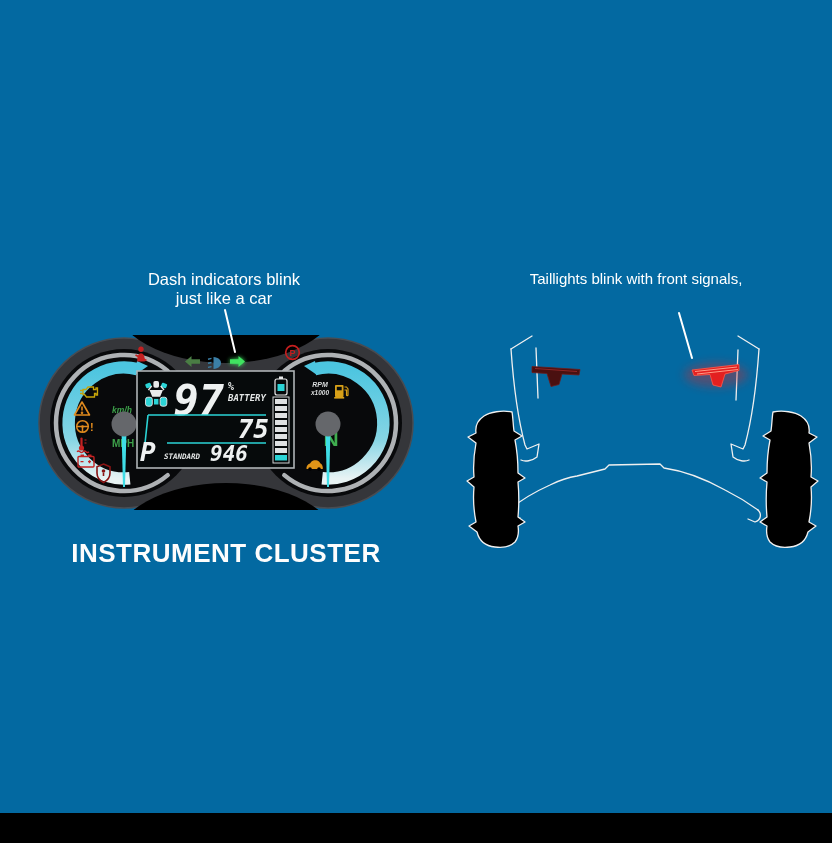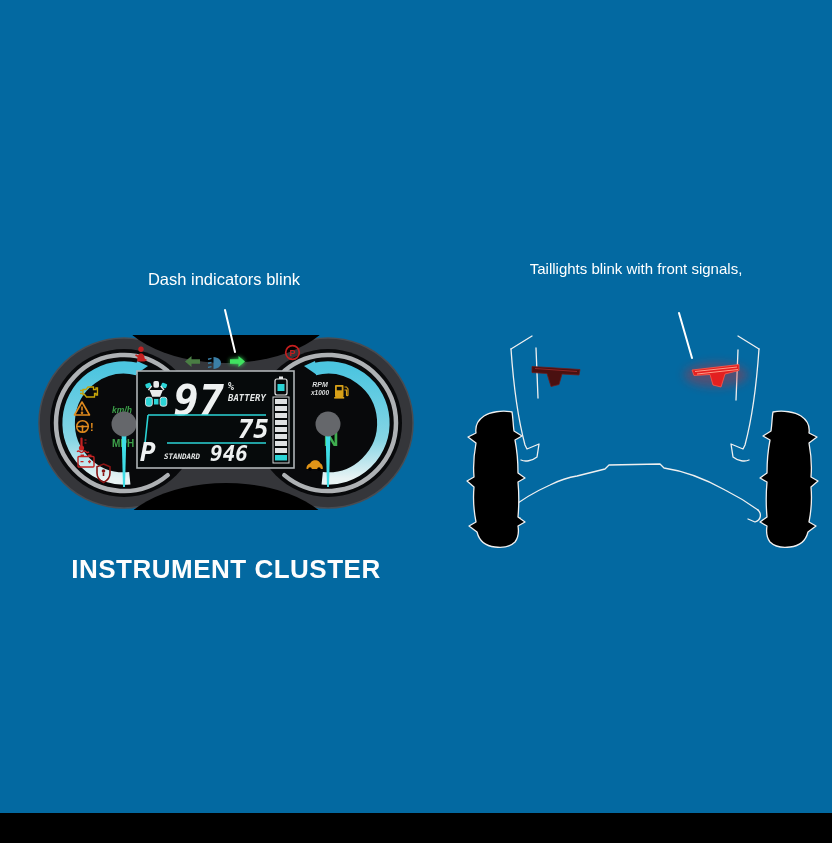--- a/index.html
+++ b/index.html
@@ -1,38 +1,39 @@
 <!DOCTYPE html>
 <html><head>
 <meta charset="utf-8">
 <style>
   html,body{margin:0;padding:0;background:#000;}
   .canvas{position:relative;width:832px;height:813px;background:#0369a1;overflow:hidden;
           font-family:"Liberation Sans",sans-serif;color:#fff;}
   .annotation{position:absolute;text-align:center;color:#fff;line-height:1.16;}
   .annotation.left{left:84px;top:270px;width:280px;font-size:16.5px;}
-  .annotation.right{left:476px;top:260px;width:320px;font-size:15px;}
+  .annotation.right{left:476px;top:270px;width:320px;font-size:15px;}
   .caption{position:absolute;top:538px;text-align:center;font-weight:700;font-size:26px;
-           letter-spacing:0.5px;color:#fdfdfd;margin-top:16px;}
+           letter-spacing:0.5px;color:#fdfdfd;}
   .caption.left{left:36px;width:380px;}
   .caption.right{left:441px;width:380px;}
   .cluster-svg{position:absolute;left:36px;top:335px;width:380px;height:175px;}
   .vehicle-svg{position:absolute;left:455px;top:330px;width:370px;height:235px;}
   .pointer-overlay{position:absolute;left:0;top:0;width:832px;height:843px;pointer-events:none;}
   .lcd-digit{font-family:"DejaVu Sans Mono",monospace;font-weight:bold;font-style:italic;fill:#eef1f1;}
   .lcd-small{font-family:"DejaVu Sans Mono",monospace;font-weight:bold;font-style:italic;fill:#e3e6e6;}
   .gauge-text{font-family:"Liberation Sans",sans-serif;font-weight:bold;}
 </style>
 </head>
 <body>
 
 <div class="canvas">
 
   <div class="annotation left">
     <div>Dash indicators blink</div>
+    <div>just like a car</div>
   </div>
 
   <svg class="cluster-svg" viewBox="0 0 380 175">
     <defs>
       <linearGradient id="arcGrad" x1="0" y1="0" x2="0" y2="1">
         <stop offset="0" stop-color="#4cc5e0"></stop>
         <stop offset="0.65" stop-color="#86d5e4"></stop>
         <stop offset="1" stop-color="#e8f3f4"></stop>
       </linearGradient>
       <filter id="glowG" x="-80%" y="-80%" width="260%" height="260%">

